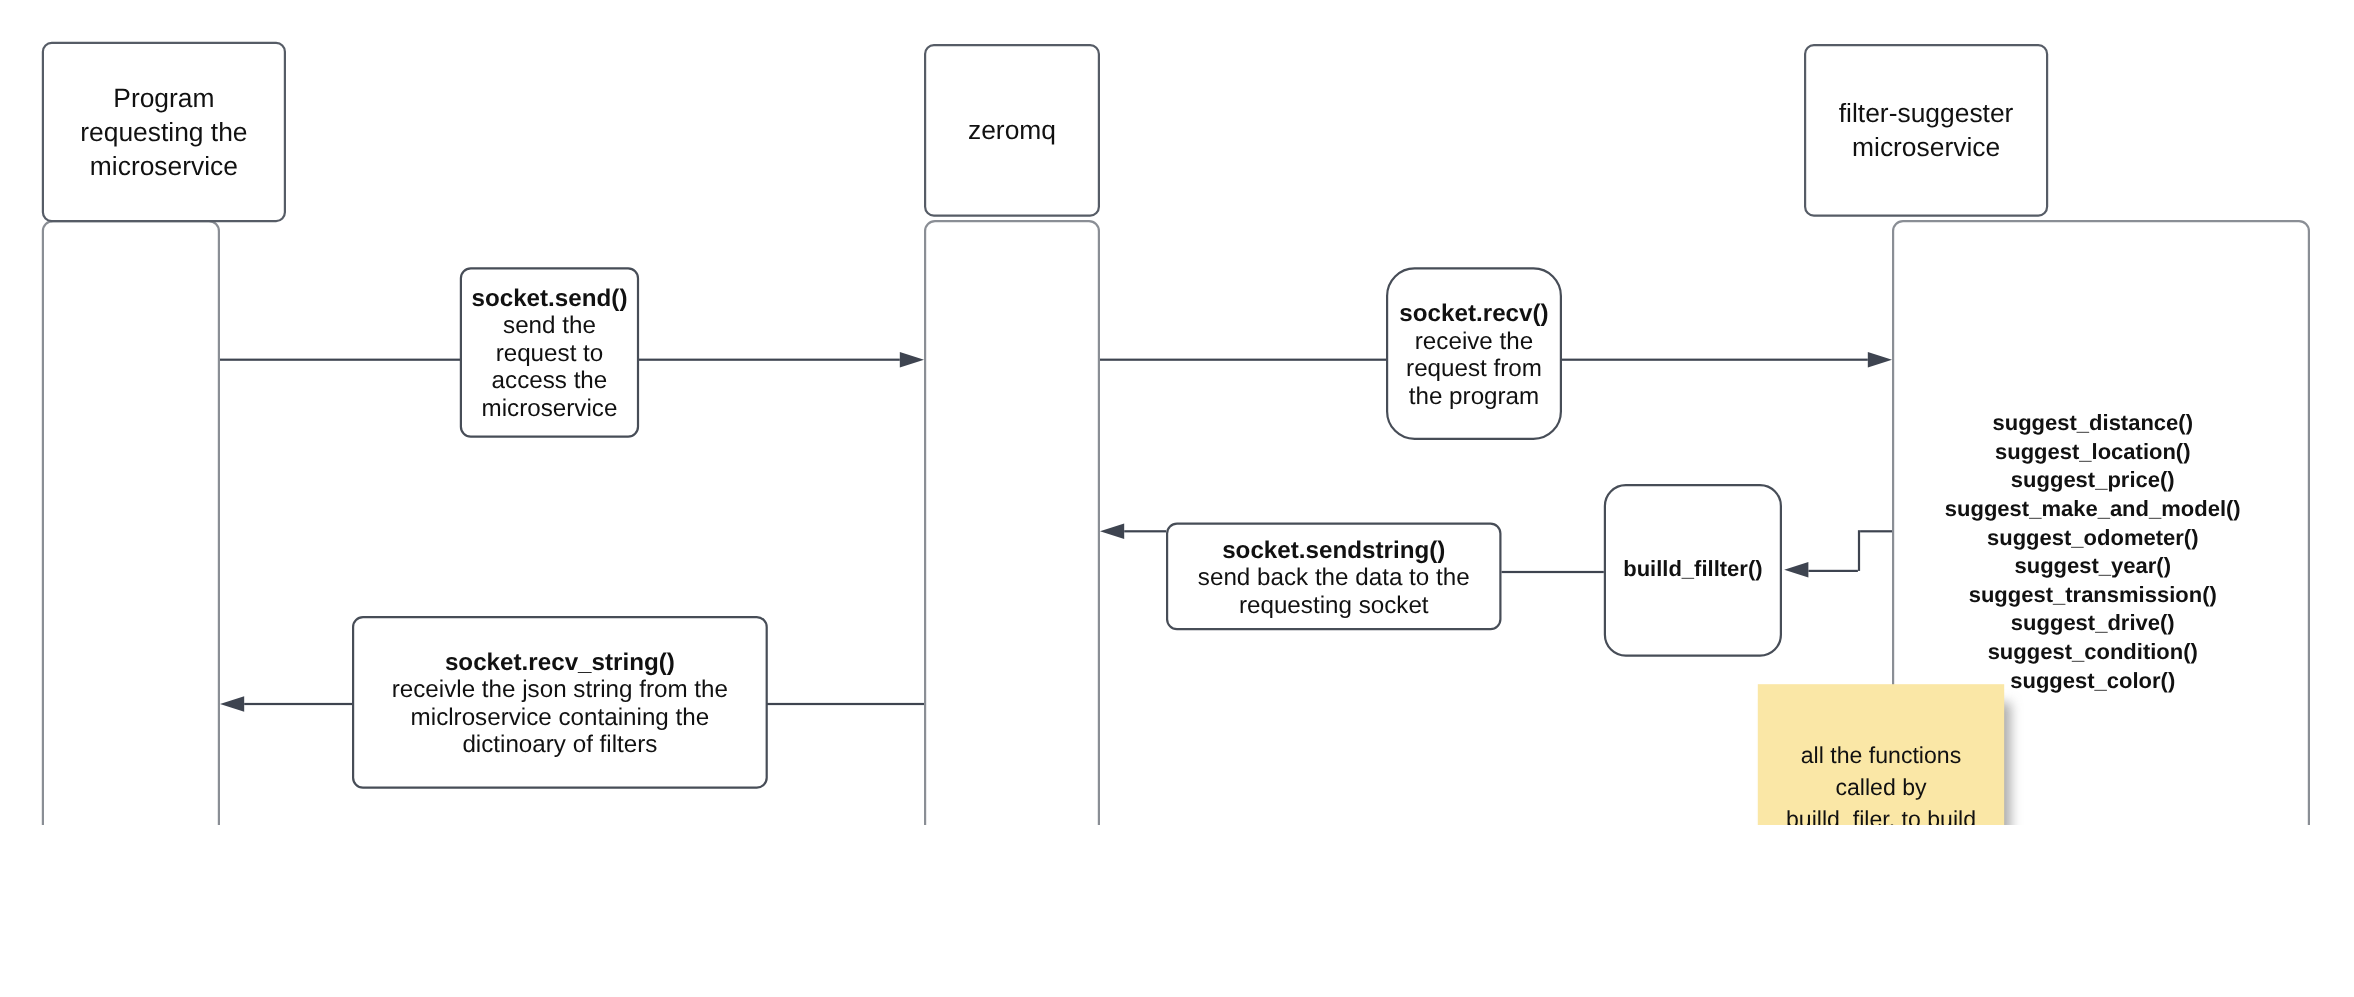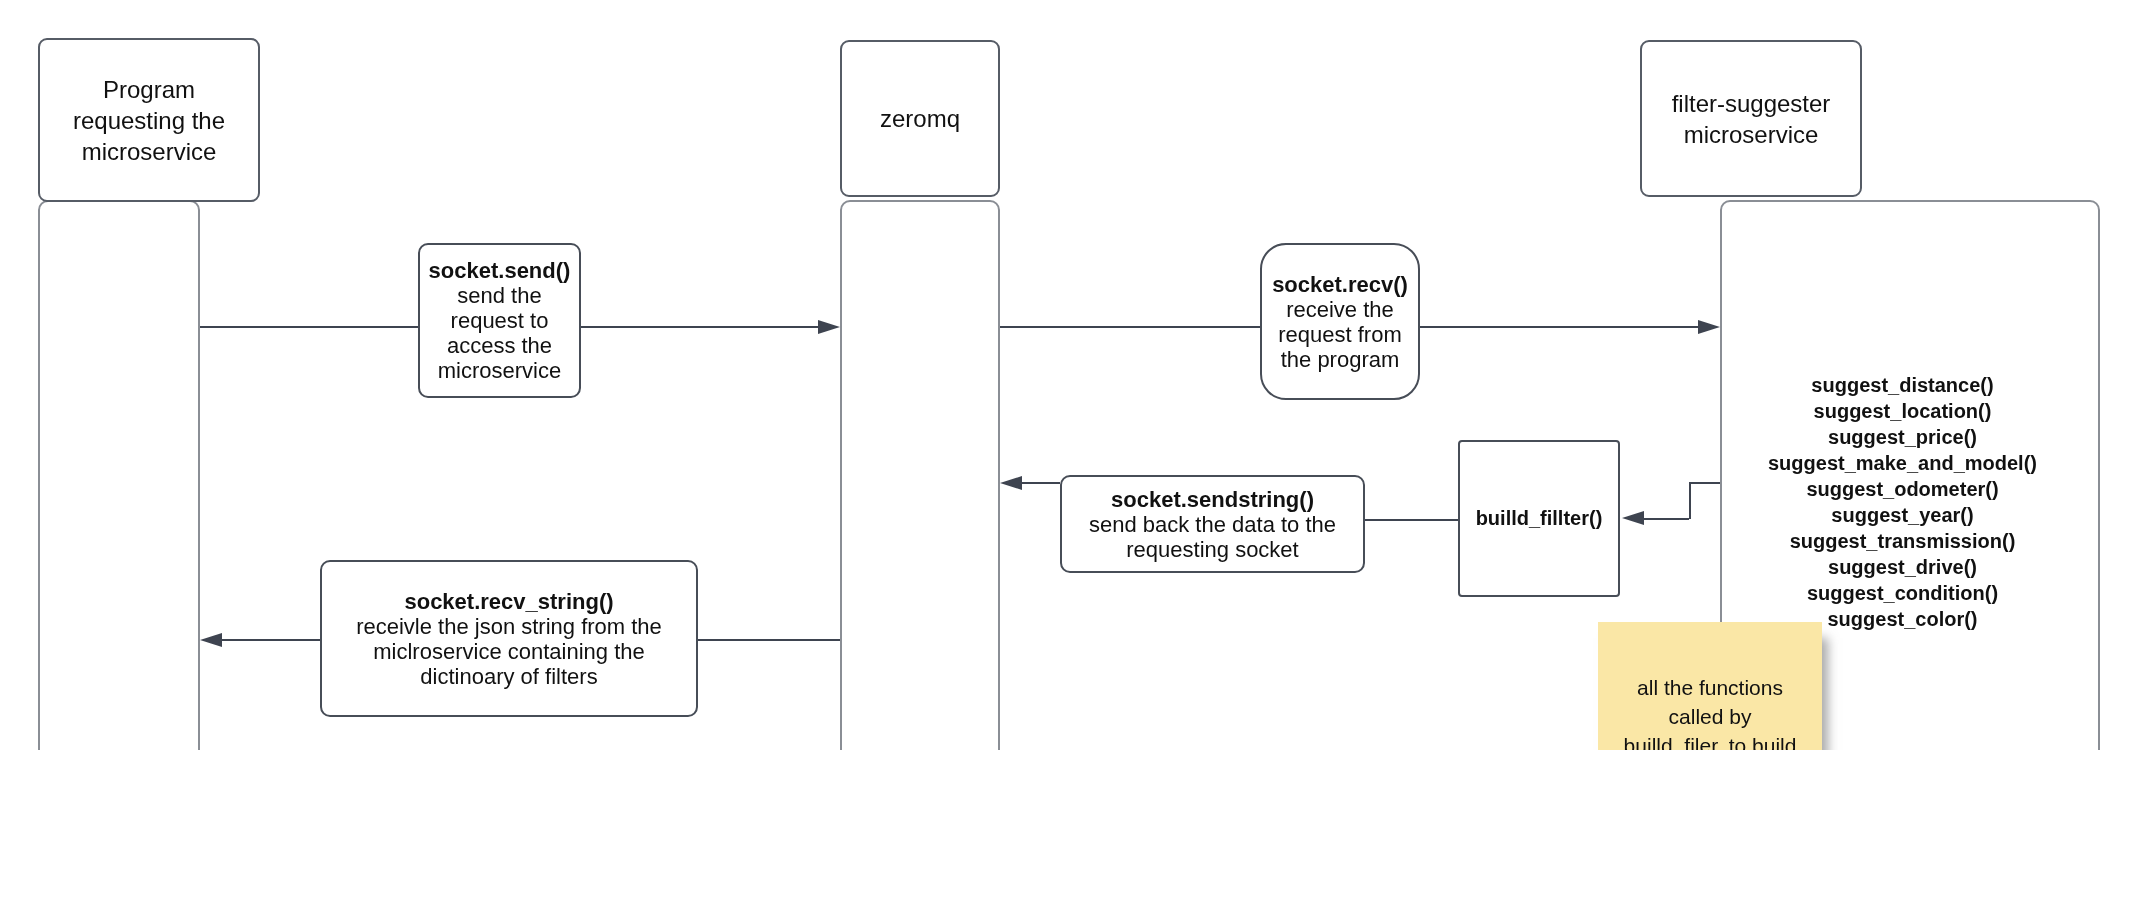--- a/index.html
+++ b/index.html
@@ -23,21 +23,21 @@
     border:2px solid #8a8e95;border-radius:10px;z-index:1;
   }
   .label-box{
     border:2px solid #474d57;border-radius:10px;
     display:flex;flex-direction:column;align-items:center;justify-content:center;
     text-align:center;font-size:22px;line-height:25px;
     padding:4px 8px;z-index:4;
   }
   .label-box .ttl{font-weight:bold;}
   .call-box{
-    border:2px solid #474d57;border-radius:4px;
+    border:2px solid #474d57;border-radius:20px;
     display:flex;align-items:center;justify-content:center;
     text-align:center;font-size:20px;font-weight:bold;z-index:4;
   }
   
   .hline,.vline{position:absolute;background:#3e4450;z-index:2;}
   .hline{height:2px;}
   .vline{width:2px;}
   .arrow-right,.arrow-left{position:absolute;width:0;height:0;z-index:2;
     border-top:7px solid transparent;border-bottom:7px solid transparent;}
   .arrow-right{border-left:22px solid #3e4450;}

